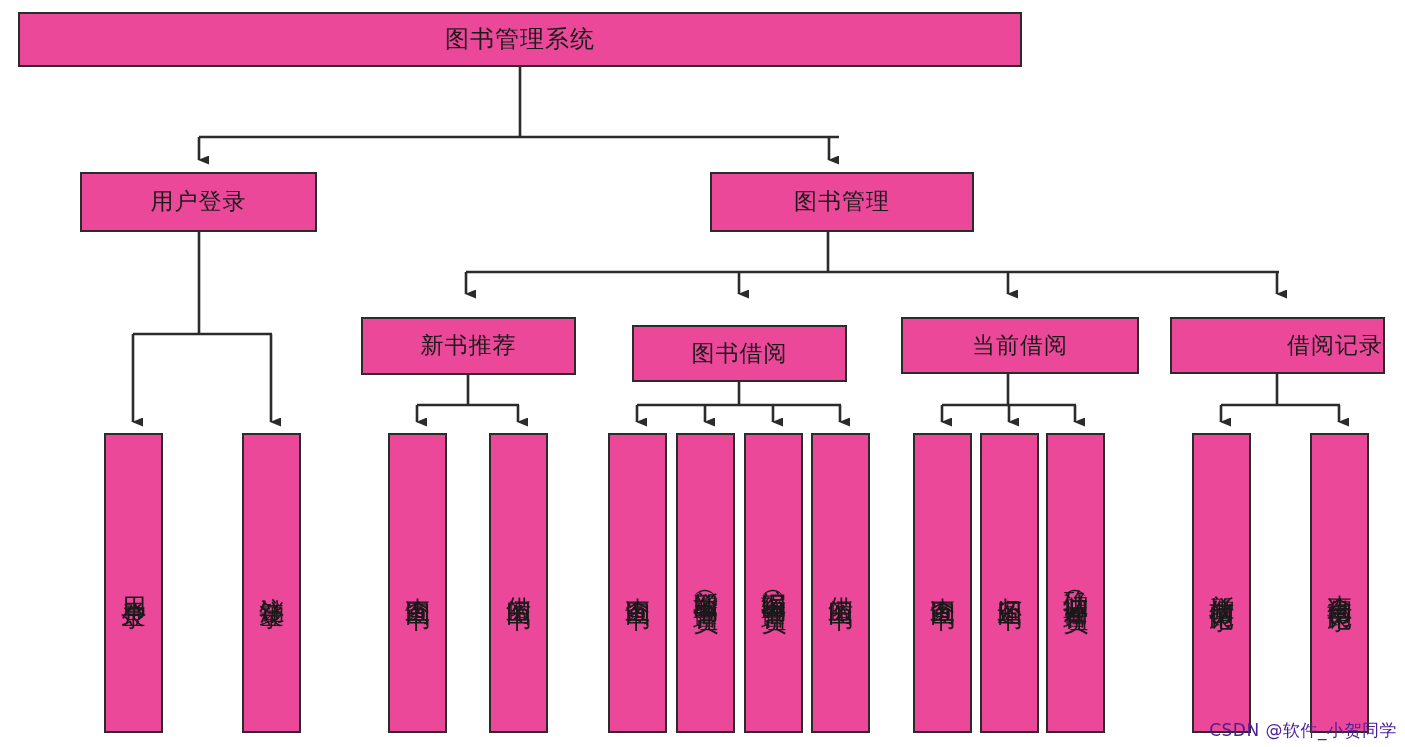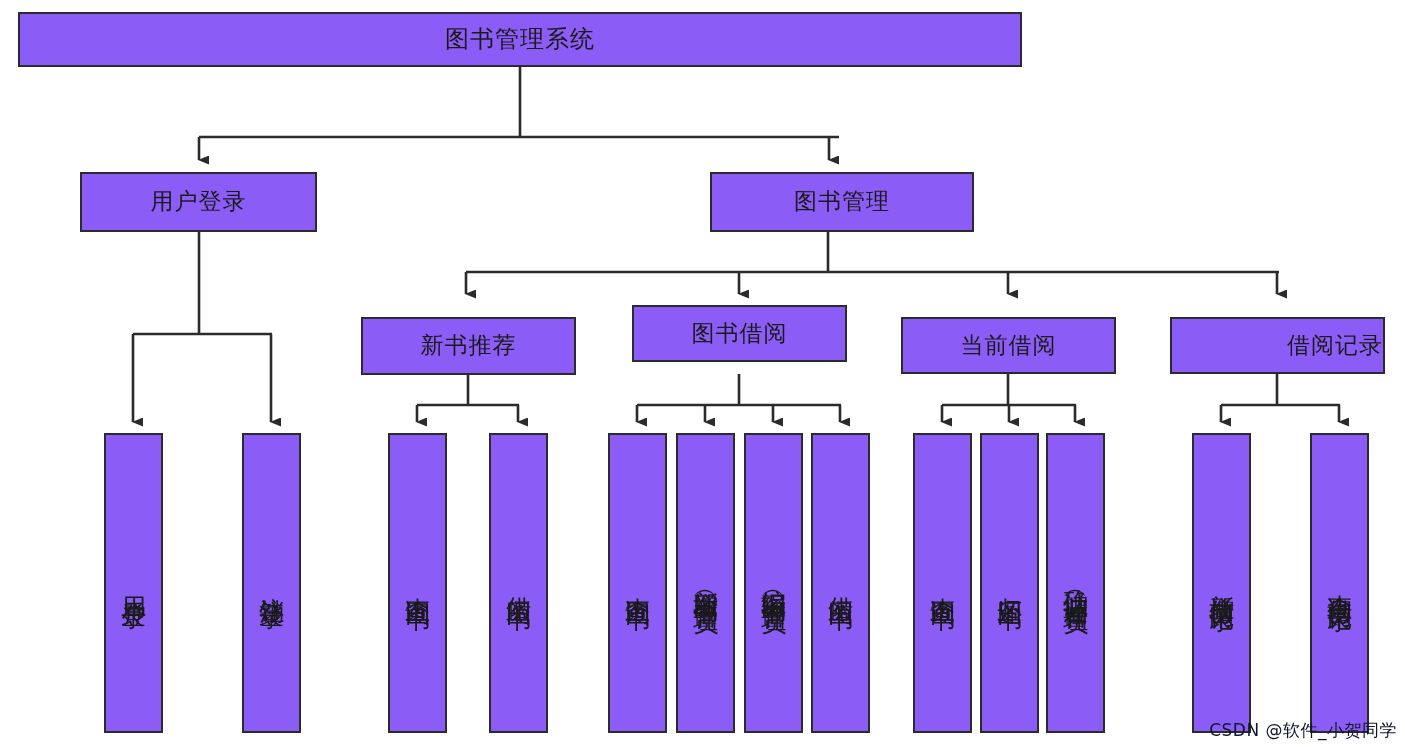--- a/index.html
+++ b/index.html
@@ -19,21 +19,21 @@
     position: absolute;
     left: 0;
     top: 0;
     width: 1405px;
     height: 747px;
     pointer-events: none;
   }
   .node {
     position: absolute;
     box-sizing: border-box;
-    background: #8b5cf6;
+    background: #ec4899;
     border: 2.5px solid #2b2b2b;
     display: flex;
     align-items: center;
     justify-content: center;
     color: #1a1a1a;
   }
   .node.h {
     font-size: 23px;
     letter-spacing: 1px;
     line-height: 1.1;
@@ -54,21 +54,21 @@
     letter-spacing: 3px;
     color: #1a1a1a;
     text-align: center;
     white-space: nowrap;
   }
   .watermark {
     position: absolute;
     right: 8px;
     bottom: 5px;
     font-size: 17px;
-    color: #0f172a;
+    color: #4c1d95;
     letter-spacing: 0.5px;
     white-space: nowrap;
   }
 </style>
 </head>
 <body>
 
 <div id="canvas">
 
   <svg class="wires" viewBox="0 0 1405 747">
@@ -130,25 +130,25 @@
   </div>
 
   <div class="node h" style="left:710px; top:172px; width:264px; height:60px;">
     <span>图书管理</span>
   </div>
 
   <div class="node h" style="left:361px; top:317px; width:215px; height:58px;">
     <span>新书推荐</span>
   </div>
 
-  <div class="node h" style="left:632px; top:305px; width:215px; height:57px;">
+  <div class="node h" style="left:632px; top:325px; width:215px; height:57px;">
     <span>图书借阅</span>
   </div>
 
-  <div class="node h" style="left:901px; top:317px; width:215px; height:57px;">
+  <div class="node h" style="left:901px; top:317px; width:238px; height:57px;">
     <span>当前借阅</span>
   </div>
 
   <div class="node h" style="left:1170px; top:317px; width:215px; height:57px;justify-content:flex-end;">
     <span>借阅记录</span>
   </div>
 
   <div class="node leaf" style="left:104px; top:433px; width:59px; height:300px;">
     <span class="vtext">用户登录</span>
   </div>

